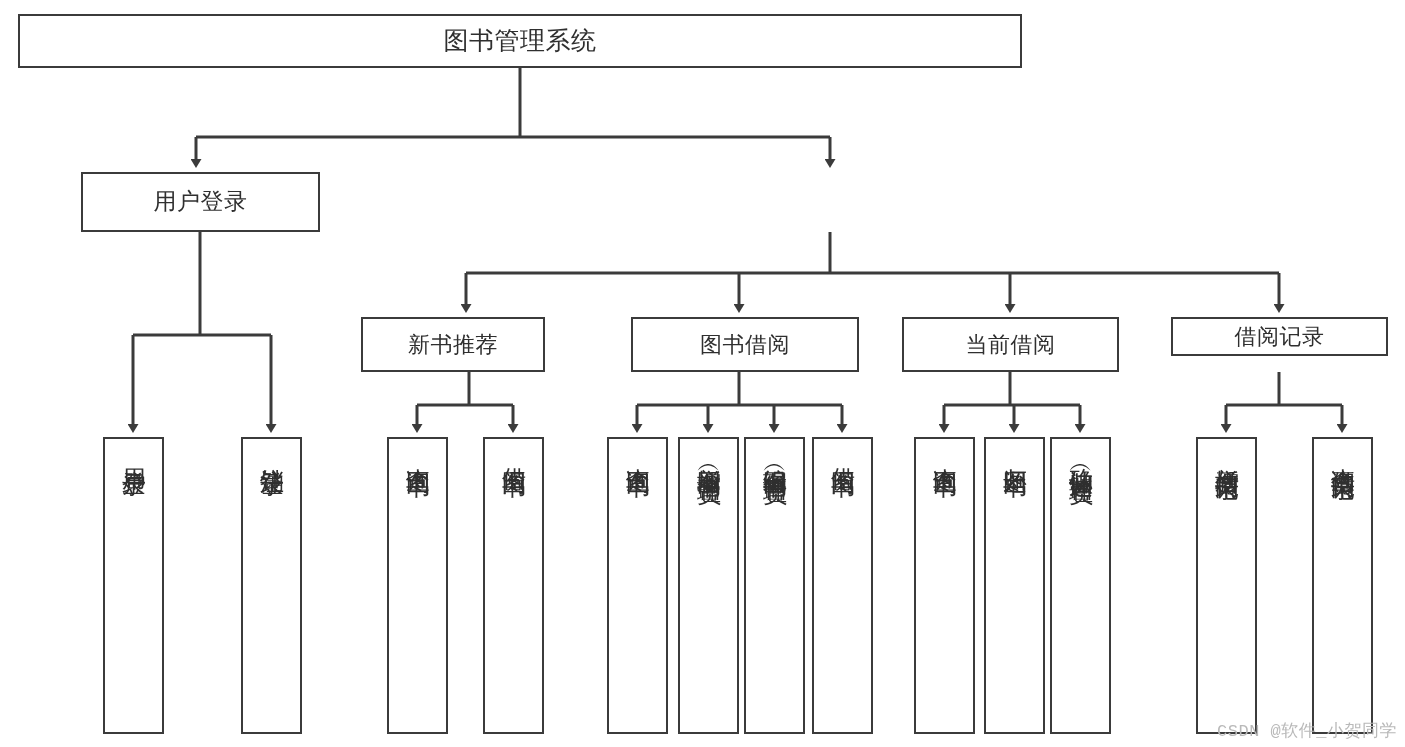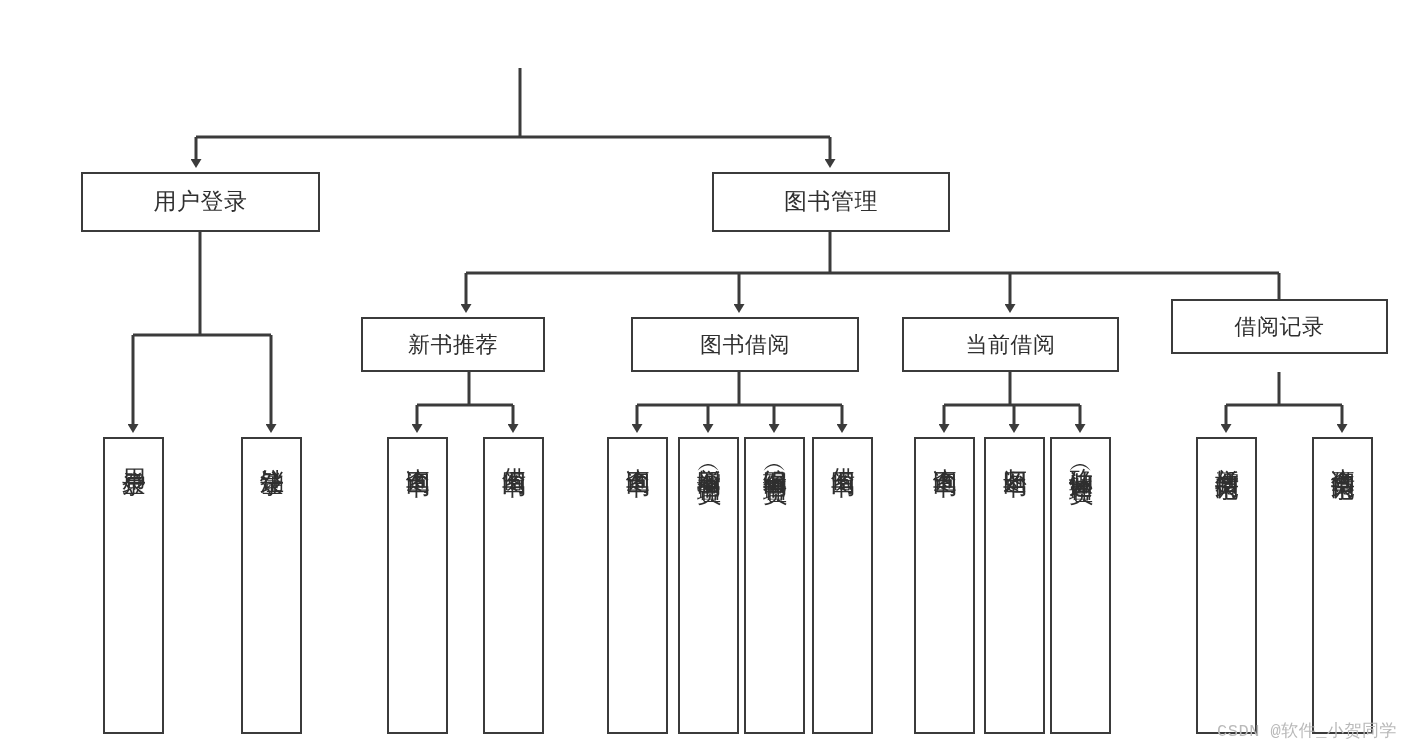--- a/index.html
+++ b/index.html
@@ -116,38 +116,38 @@
       <path d="M1014,405 L1014,425" marker-end="url(#arrow)"></path>
       <path d="M1080,405 L1080,425" marker-end="url(#arrow)"></path>
 
       <path d="M1279,372 L1279,405"></path>
       <path d="M1226,405 L1342,405"></path>
       <path d="M1226,405 L1226,425" marker-end="url(#arrow)"></path>
       <path d="M1342,405 L1342,425" marker-end="url(#arrow)"></path>
     </g>
   </svg>
 
+  <div class="node root" id="node-root" style="left: 18px; top: 14px; width: 1004px; height: 54px;">
+    <span class="label">图书管理系统</span>
+  </div>
 
   <div class="node lvl2" id="node-l2-0" style="left: 81px; top: 172px; width: 239px; height: 60px;">
     <span class="label">用户登录</span>
-  </div>
-  <div class="node lvl2" id="node-l2-1" style="left: 712px; top: 172px; width: 238px; height: 60px;">
-    <span class="label">图书管理</span>
   </div>
 
   <div class="node lvl3" id="node-l3-0" style="left: 361px; top: 317px; width: 184px; height: 55px;">
     <span class="label">新书推荐</span>
   </div>
   <div class="node lvl3" id="node-l3-1" style="left: 631px; top: 317px; width: 228px; height: 55px;">
     <span class="label">图书借阅</span>
   </div>
   <div class="node lvl3" id="node-l3-2" style="left: 902px; top: 317px; width: 217px; height: 55px;">
     <span class="label">当前借阅</span>
   </div>
-  <div class="node lvl3" id="node-l3-3" style="left: 1171px; top: 299px; width: 217px; height: 55px;">
+  <div class="node lvl3" id="node-l3-3" style="left: 1171px; top: 317px; width: 217px; height: 39px;">
     <span class="label">借阅记录</span>
   </div>
 
   <div class="node leaf" id="node-leaf-0" style="left: 103px; top: 437px; width: 61px; height: 297px;">
     <span class="label">用户登录</span>
   </div>
   <div class="node leaf" id="node-leaf-1" style="left: 241px; top: 437px; width: 61px; height: 297px;">
     <span class="label">注销登录</span>
   </div>
   <div class="node leaf" id="node-leaf-2" style="left: 387px; top: 437px; width: 61px; height: 297px;">

